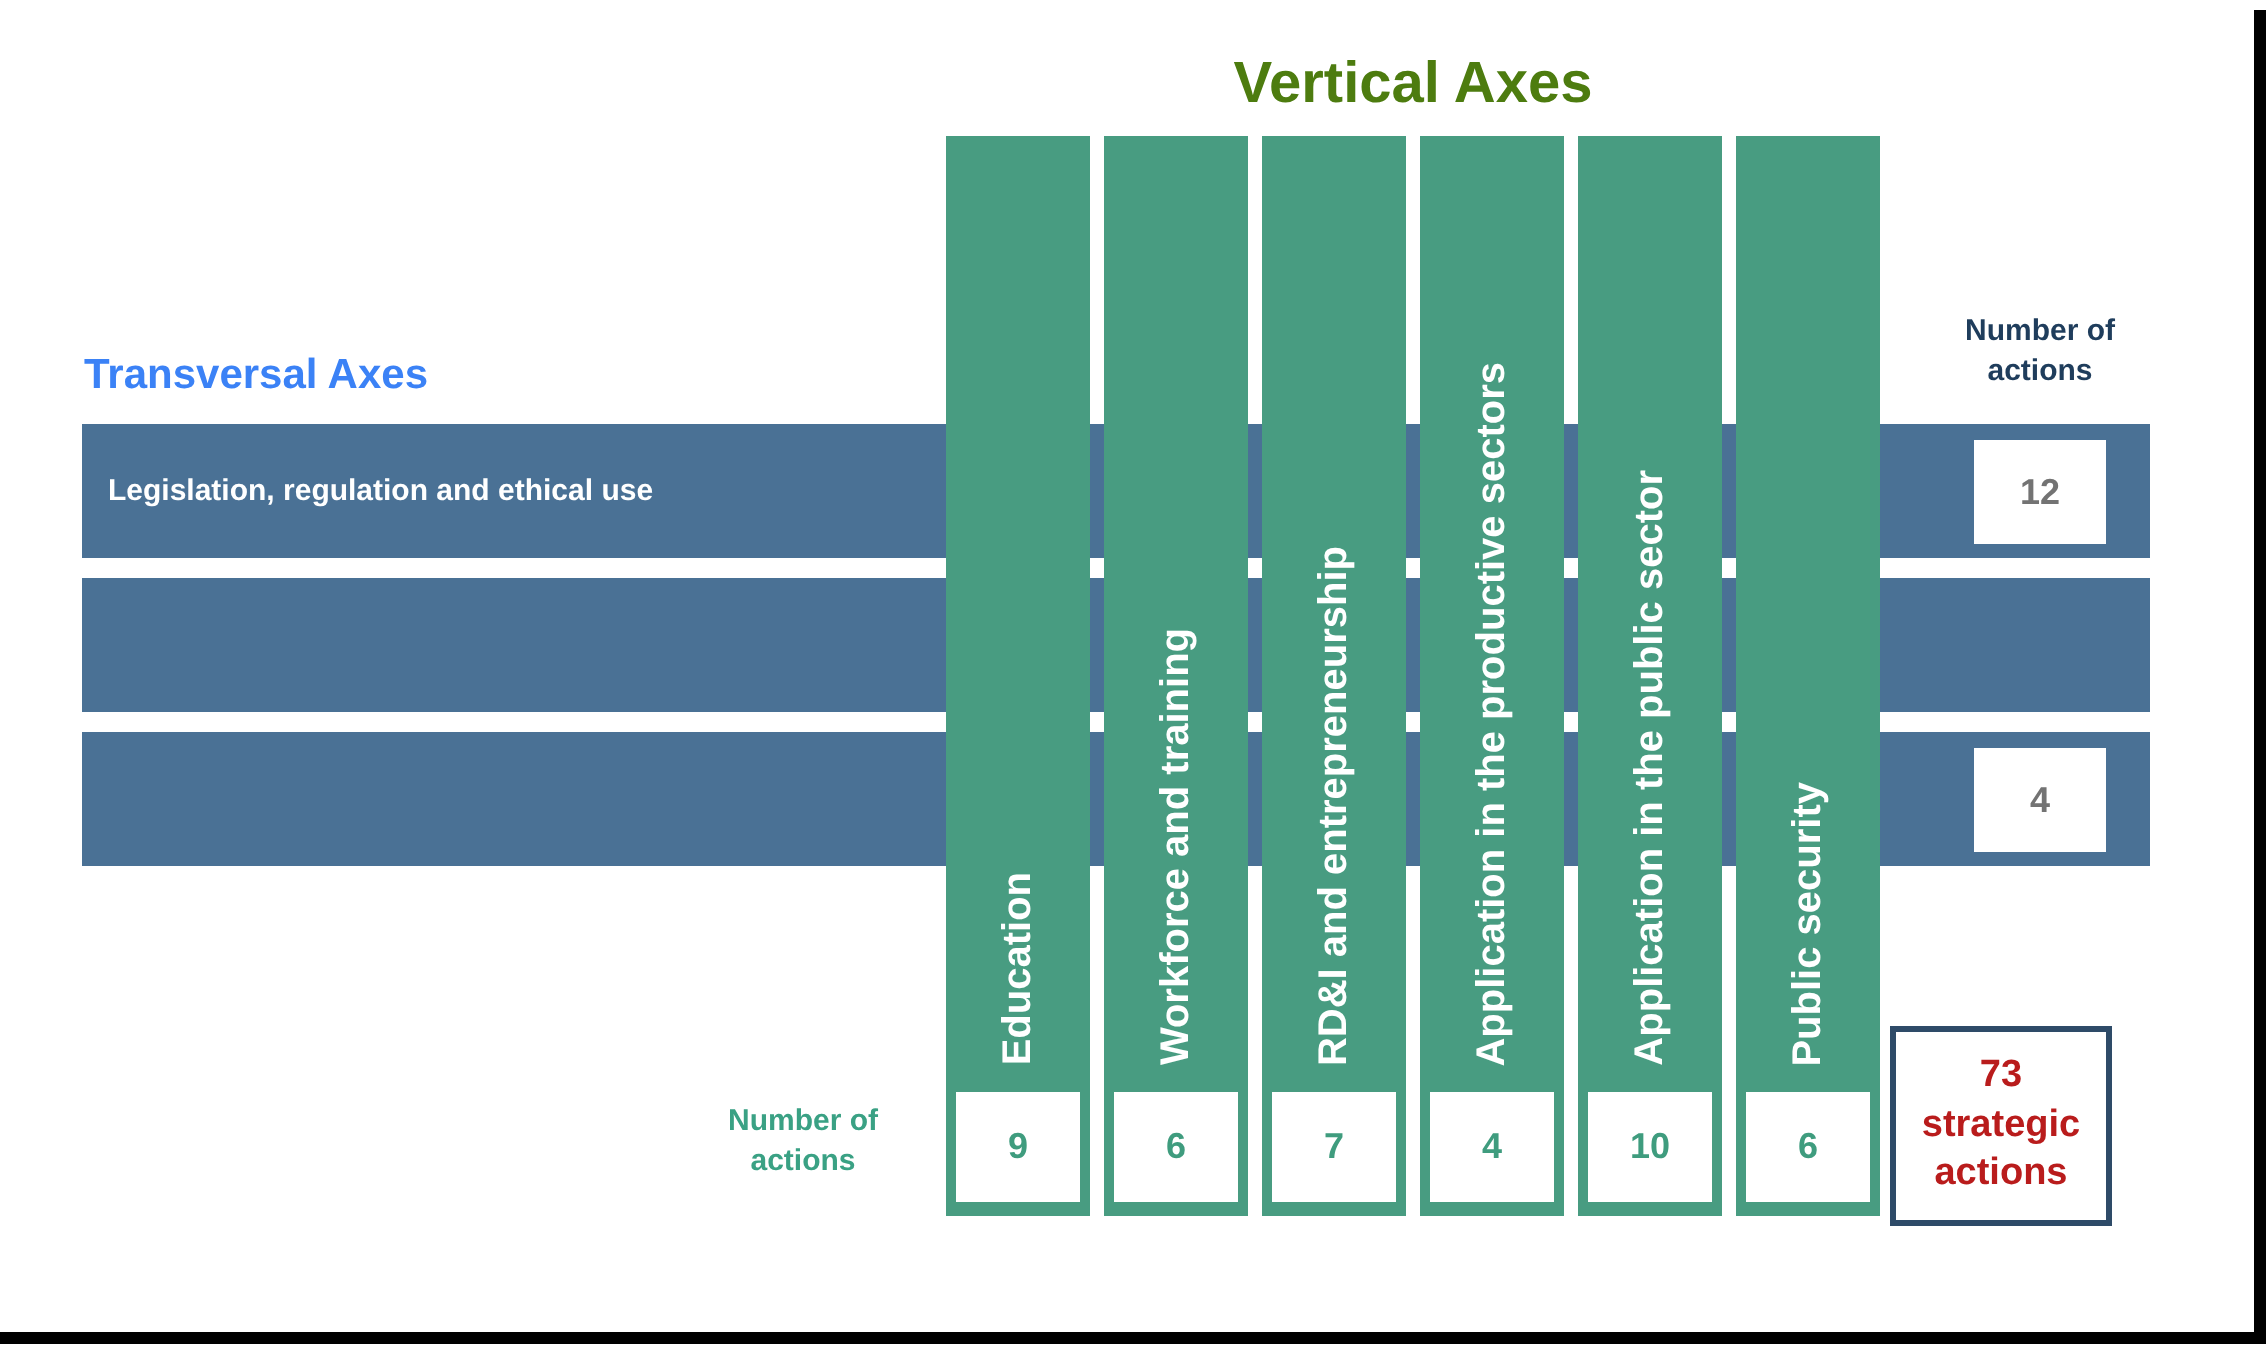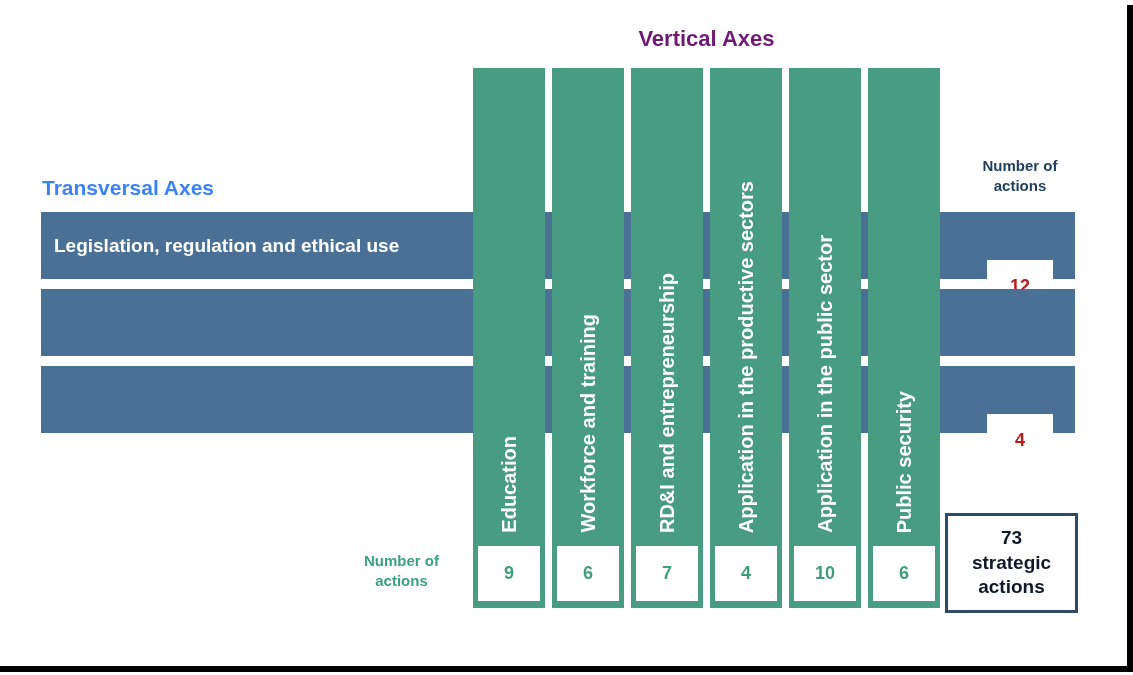--- a/index.html
+++ b/index.html
@@ -16,23 +16,23 @@
     overflow: hidden;
   }
 
   
   .v-title {
     position: absolute;
     left: 473px;
     top: 26px;
     width: 467px;
     text-align: center;
-    font-size: 22px;
-    font-weight: bold;
-    color: #701a75;
+    font-size: 29px;
+    font-weight: bold;
+    color: #4d7c0f;
   }
   .t-title {
     position: absolute;
     left: 42px;
     top: 176px;
     font-size: 21px;
     font-weight: bold;
     color: #3b82f6;
   }
 
@@ -49,37 +49,36 @@
   .row-1 { top: 289px; }
   .row-2 { top: 366px; }
   .row-label {
     position: absolute;
     left: 13px;
     top: 0;
     height: 67px;
     line-height: 67px;
     color: #ffffff;
     font-weight: bold;
-    font-size: 19px;
+    font-size: 15px;
     white-space: nowrap;
   }
   .row-box {
     position: absolute;
     right: 22px;
     top: 8px;
     width: 66px;
     height: 52px;
     background: #ffffff;
     display: flex;
     align-items: center;
     justify-content: center;
-    color: #b91c1c;
+    color: #737373;
     font-weight: bold;
     font-size: 18px;
-    margin-top: 40px;
   }
 
   
   .col {
     position: absolute;
     top: 68px;
     width: 72px;
     height: 540px;
     background: #489c81;
     z-index: 2;
@@ -147,30 +146,30 @@
     color: #3aa184;
     line-height: 1.35;
     white-space: pre-line;
   }
 
   
   .total-box {
     position: absolute;
     left: 945px;
     top: 513px;
-    width: 133px;
+    width: 111px;
     height: 100px;
     box-sizing: border-box;
     border: 3px solid #2e4b68;
     background: #ffffff;
     display: flex;
     align-items: center;
     justify-content: center;
     text-align: center;
-    color: #0f172a;
+    color: #b91c1c;
     font-weight: bold;
     font-size: 19px;
     line-height: 1.3;
     white-space: pre-line;
     z-index: 3;
   }
 
   
   .edge-right {
     position: absolute;

